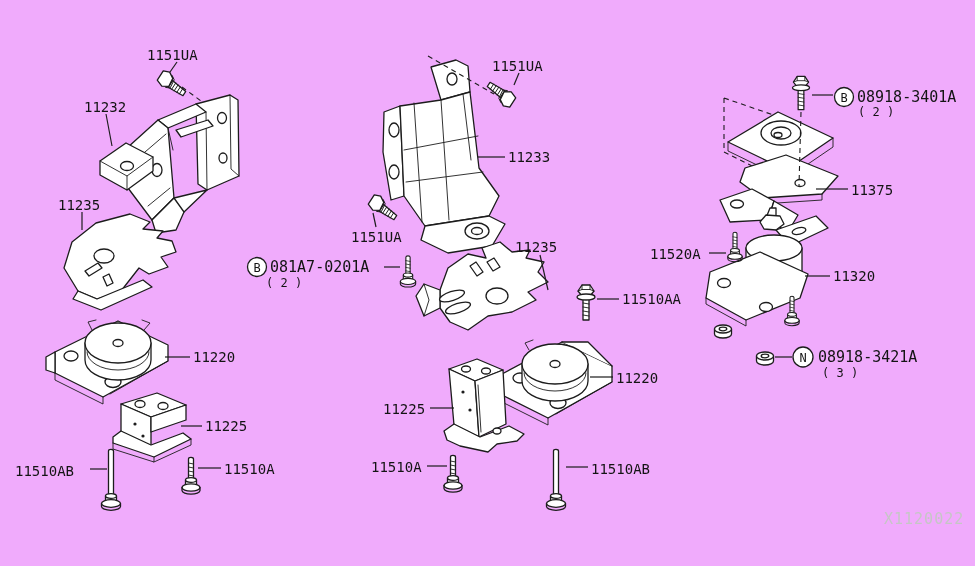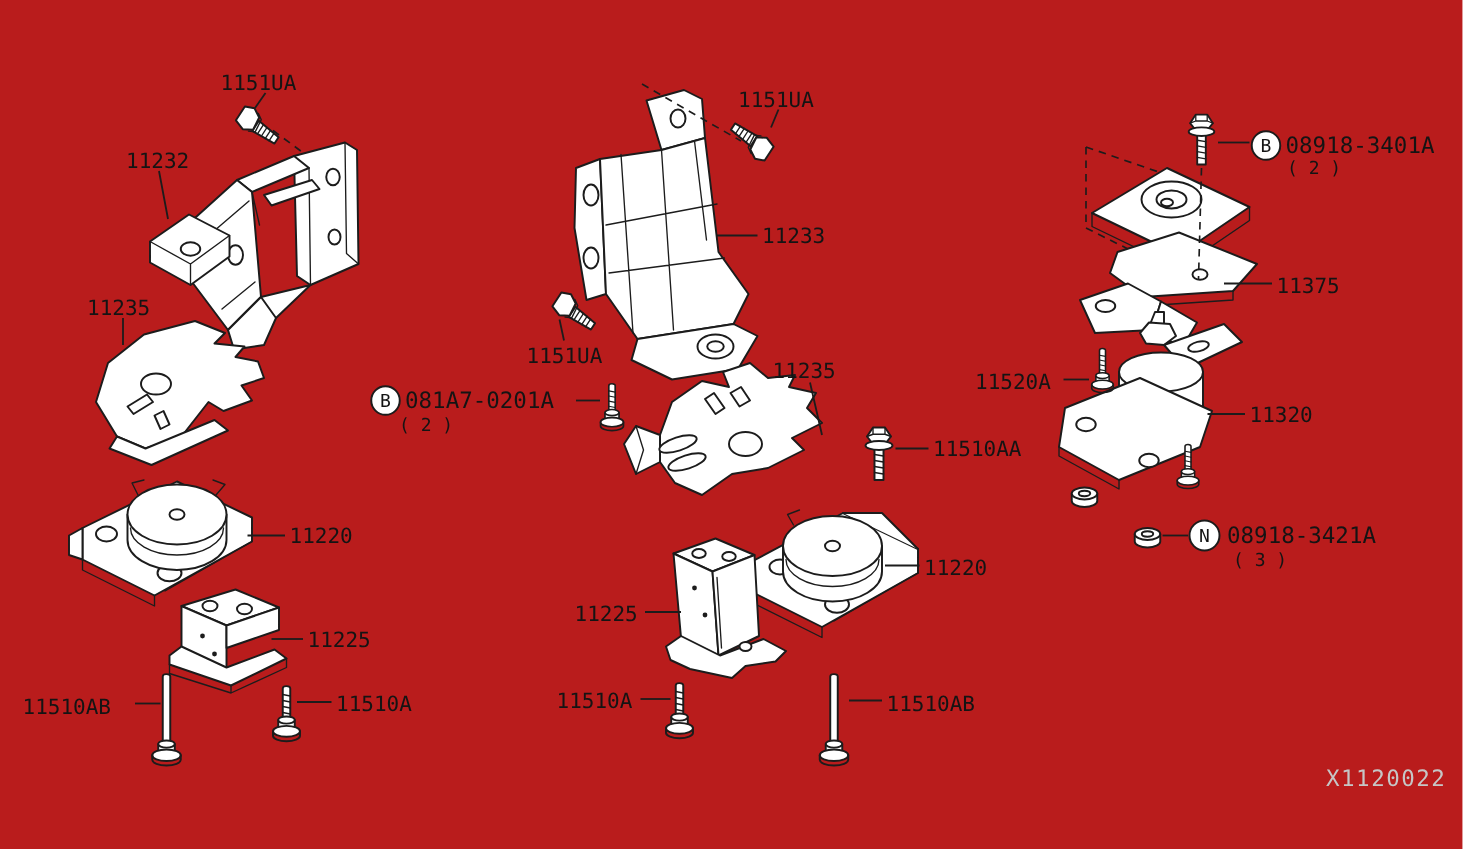--- a/index.html
+++ b/index.html
@@ -1,16 +1,16 @@
 <!DOCTYPE html>
 <html><head>
 <meta charset="utf-8">
 <style>
   html,body { margin:0; padding:0; background:#fff; }
-  #stage { position:relative; width:975px; height:566px; background:#b91c1c; overflow:hidden;
+  #stage { position:relative; width:975px; height:566px; background:#f0abfc; overflow:hidden;
            font-family:"DejaVu Sans Mono", monospace; }
   svg text { user-select:none; }
   .ln   { fill:#ffffff; stroke:#1c1c1c; stroke-width:1.3; stroke-linejoin:round; stroke-linecap:round; }
   .nf   { fill:none; }
   .thin { stroke-width:0.9; }
   .ld   { fill:none; stroke:#1c1c1c; stroke-width:1.2; }
   .dash { fill:none; stroke:#1c1c1c; stroke-width:1.1; stroke-dasharray:5 4; }
   .lbl  { font:14px "DejaVu Sans Mono", monospace; fill:#141414; }
   .code { font:15px "DejaVu Sans Mono", monospace; fill:#141414; }
   .qty  { font:12px "DejaVu Sans Mono", monospace; fill:#141414; }

